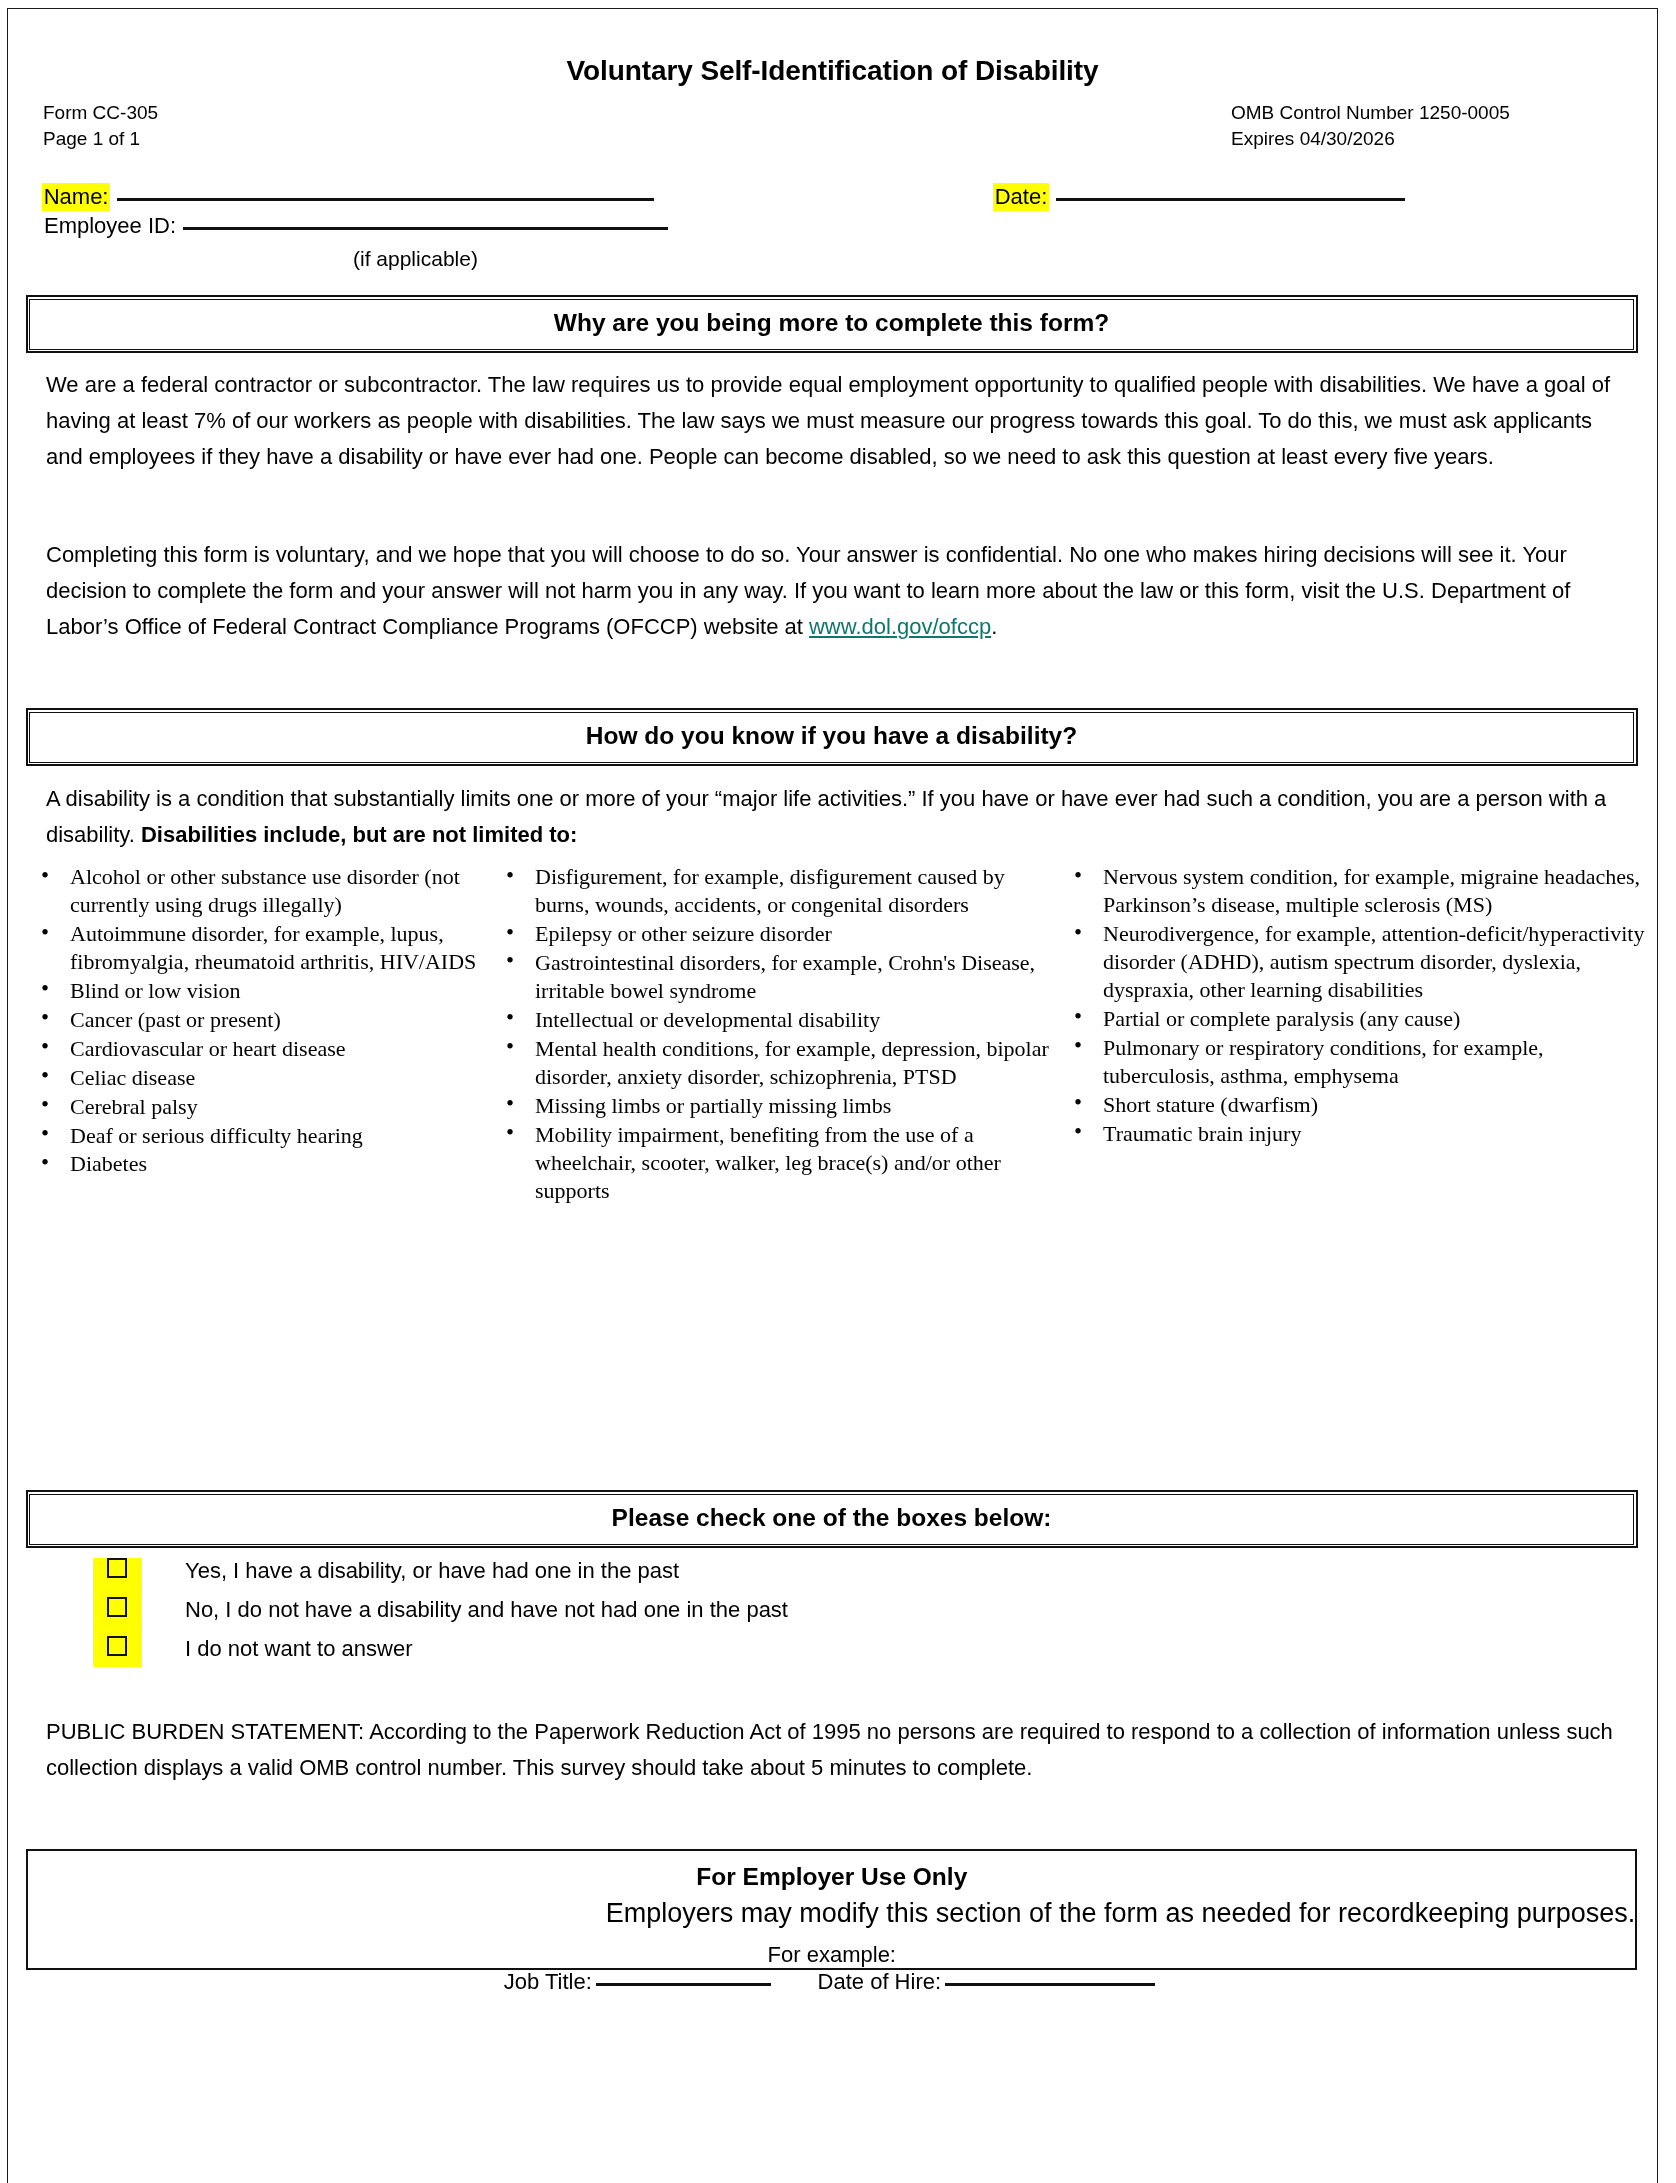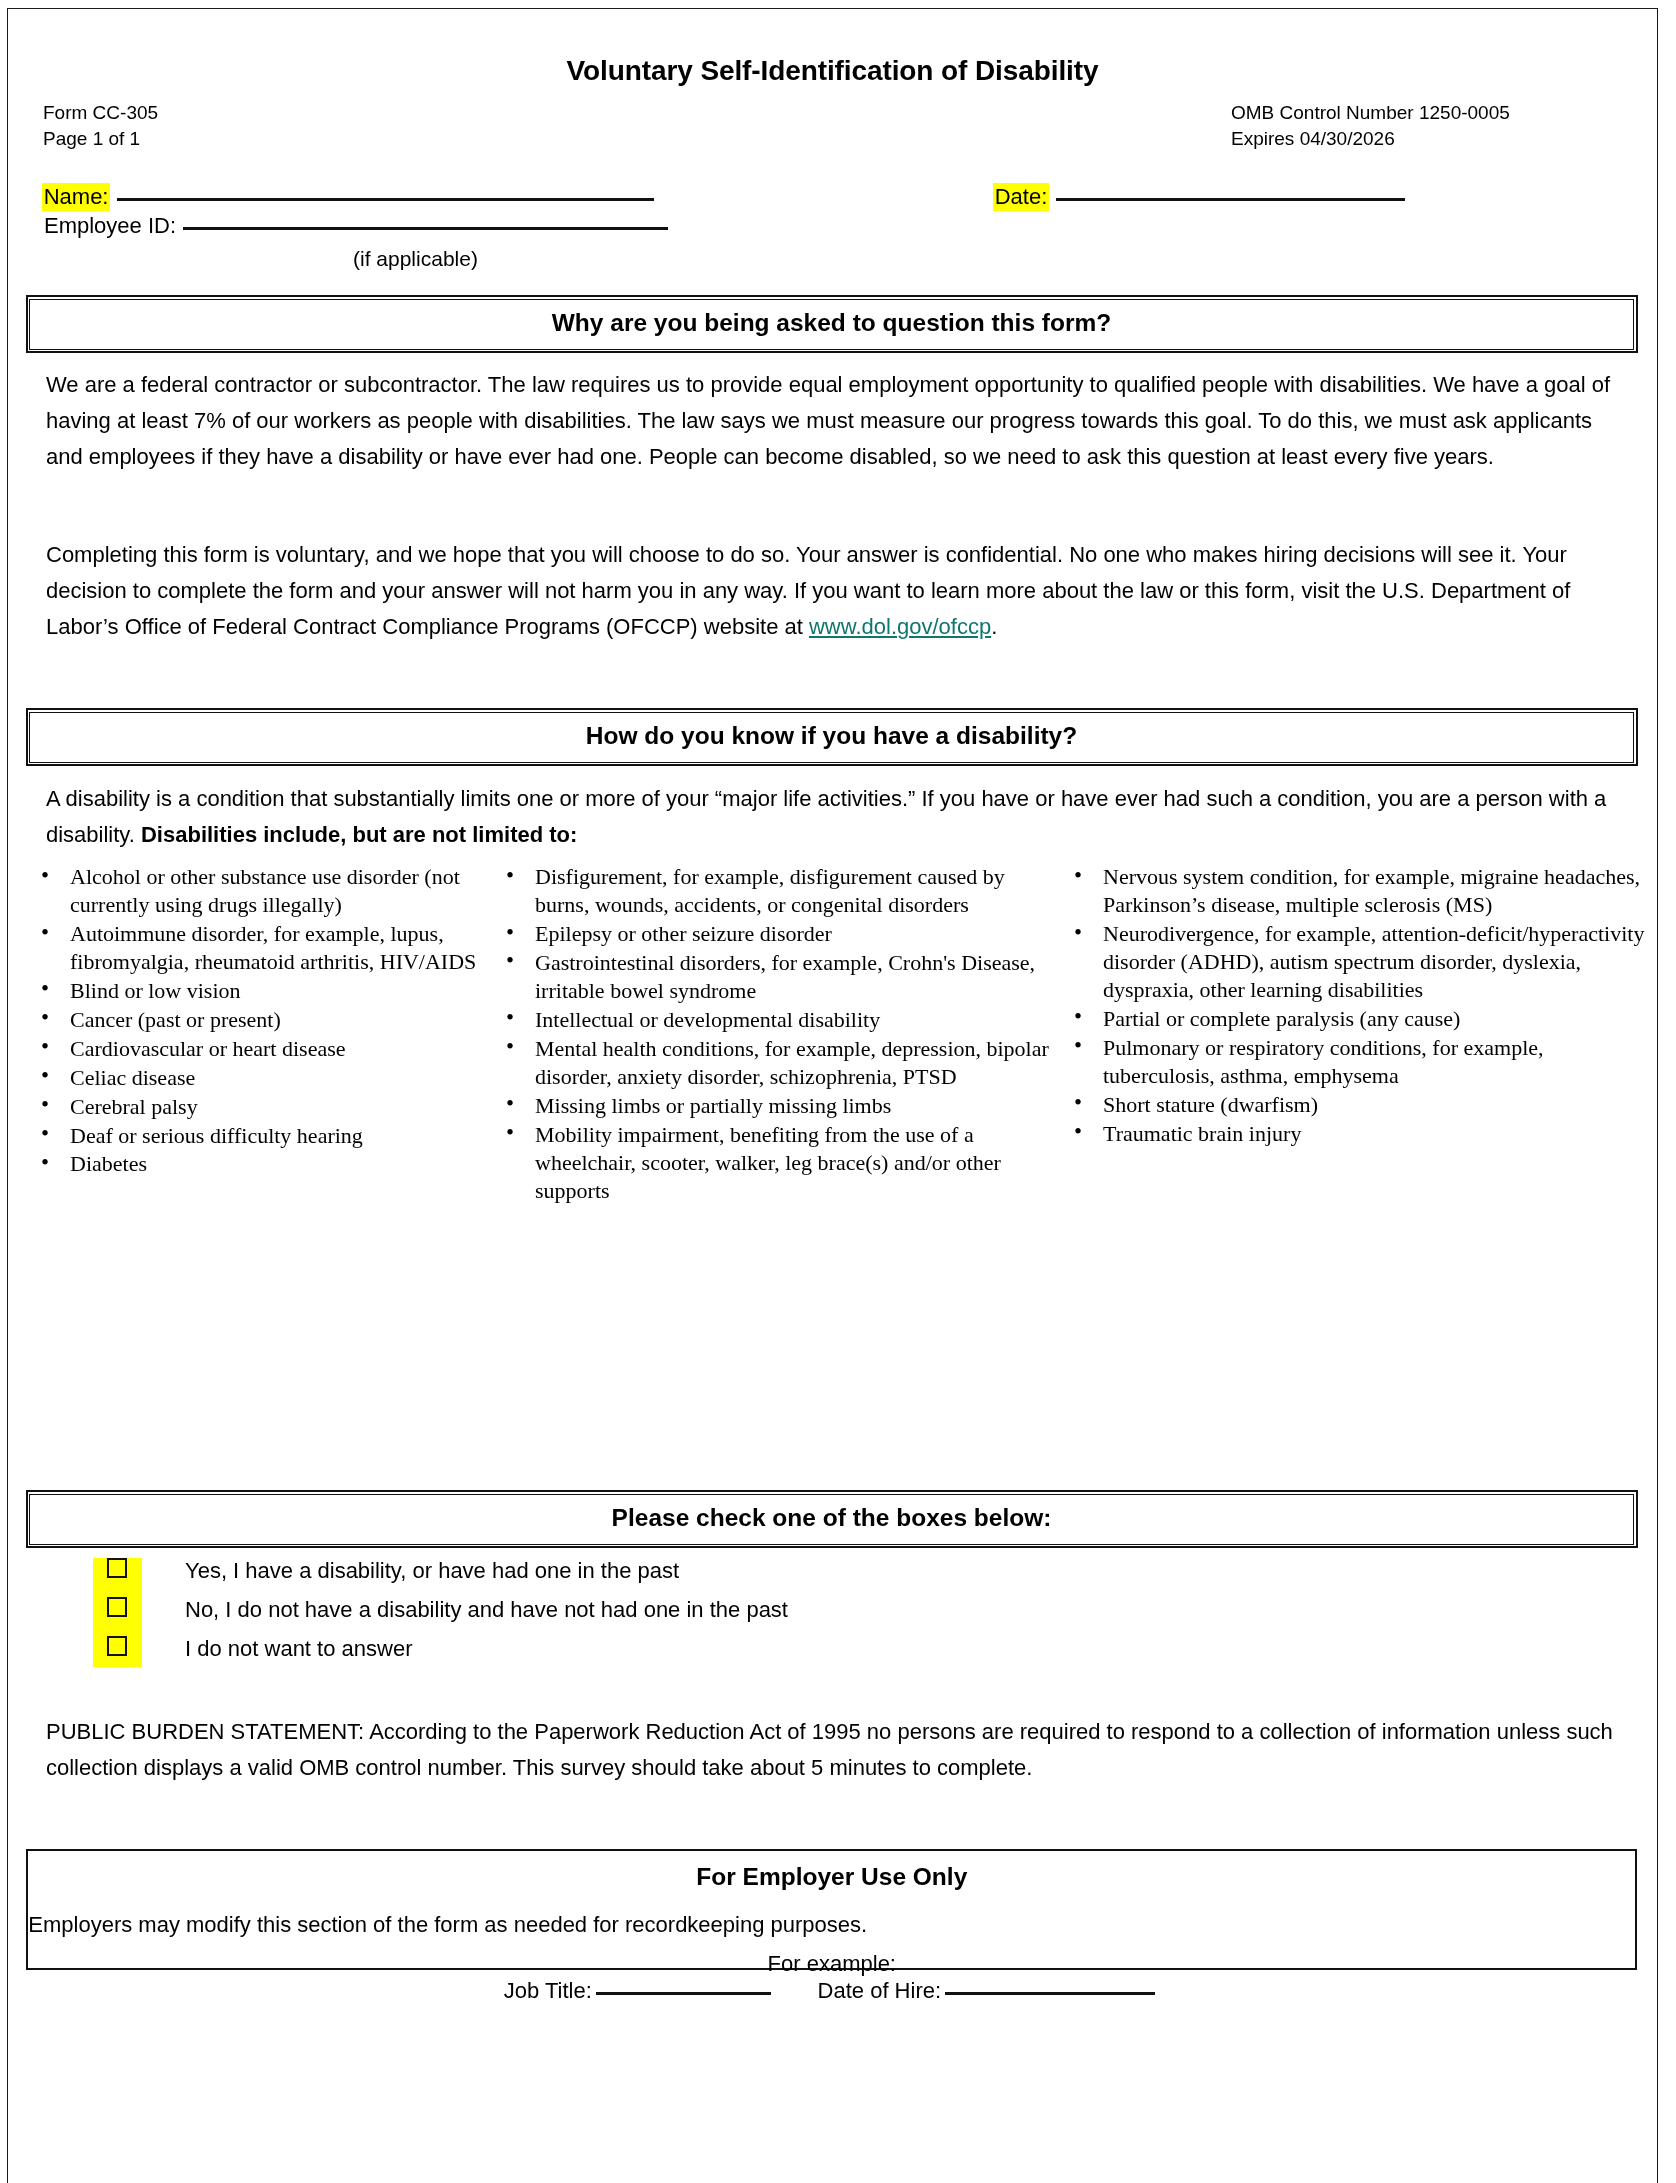--- a/index.html
+++ b/index.html
@@ -215,23 +215,23 @@
     box-sizing: border-box;
     background: #ffffff;
   }
   .emp-title {
     text-align: center;
     font-size: 24.5px;
     font-weight: bold;
     margin-top: 12.2px;
   }
   .emp-sub {
-    text-align: left;
-    font-size: 22px;
-    margin-top: 21px;
+    text-align: right;
+    font-size: 27px;
+    margin-top: 7px;
   }
   .emp-sub2 {
     text-align: center;
     font-size: 22px;
     margin-top: 13px;
   }
   .emp-fields {
     text-align: center;
     font-size: 22px;
     margin-top: 0.9px;
@@ -272,21 +272,21 @@
   <div class="field-row date-row">
     <span class="hl">Date:</span><span class="rule rule-date"></span>
   </div>
 
   <div class="field-row empid-row">
     <span>Employee ID:</span><span class="rule rule-empid"></span>
   </div>
   <div class="ifapp-row">(if applicable)</div>
 
   <div class="section-bar" id="bar-why">
-    <div class="bar-inner">Why are you being asked to question this form?</div>
+    <div class="bar-inner">Why are you being more to complete this form?</div>
   </div>
 
   <div class="para" id="para-why-1">We are a federal contractor or subcontractor. The law requires us to provide equal employment opportunity to qualified people with disabilities. We have a goal of having at least 7% of our workers as people with disabilities. The law says we must measure our progress towards this goal. To do this, we must ask applicants and employees if they have a disability or have ever had one. People can become disabled, so we need to ask this question at least every five years.</div>
 
   <div class="para" id="para-why-2"><span>Completing this form is voluntary, and we hope that you will choose to do so. Your answer is confidential. No one who makes hiring decisions will see it. Your decision to complete the form and your answer will not harm you in any way. If you want to learn more about the law or this form, visit the U.S. Department of Labor’s Office of Federal Contract Compliance Programs (OFCCP) website at </span><a class="link" href="#">www.dol.gov/ofccp</a><span>.</span></div>
 
   <div class="section-bar" id="bar-how">
     <div class="bar-inner">How do you know if you have a disability?</div>
   </div>
 

